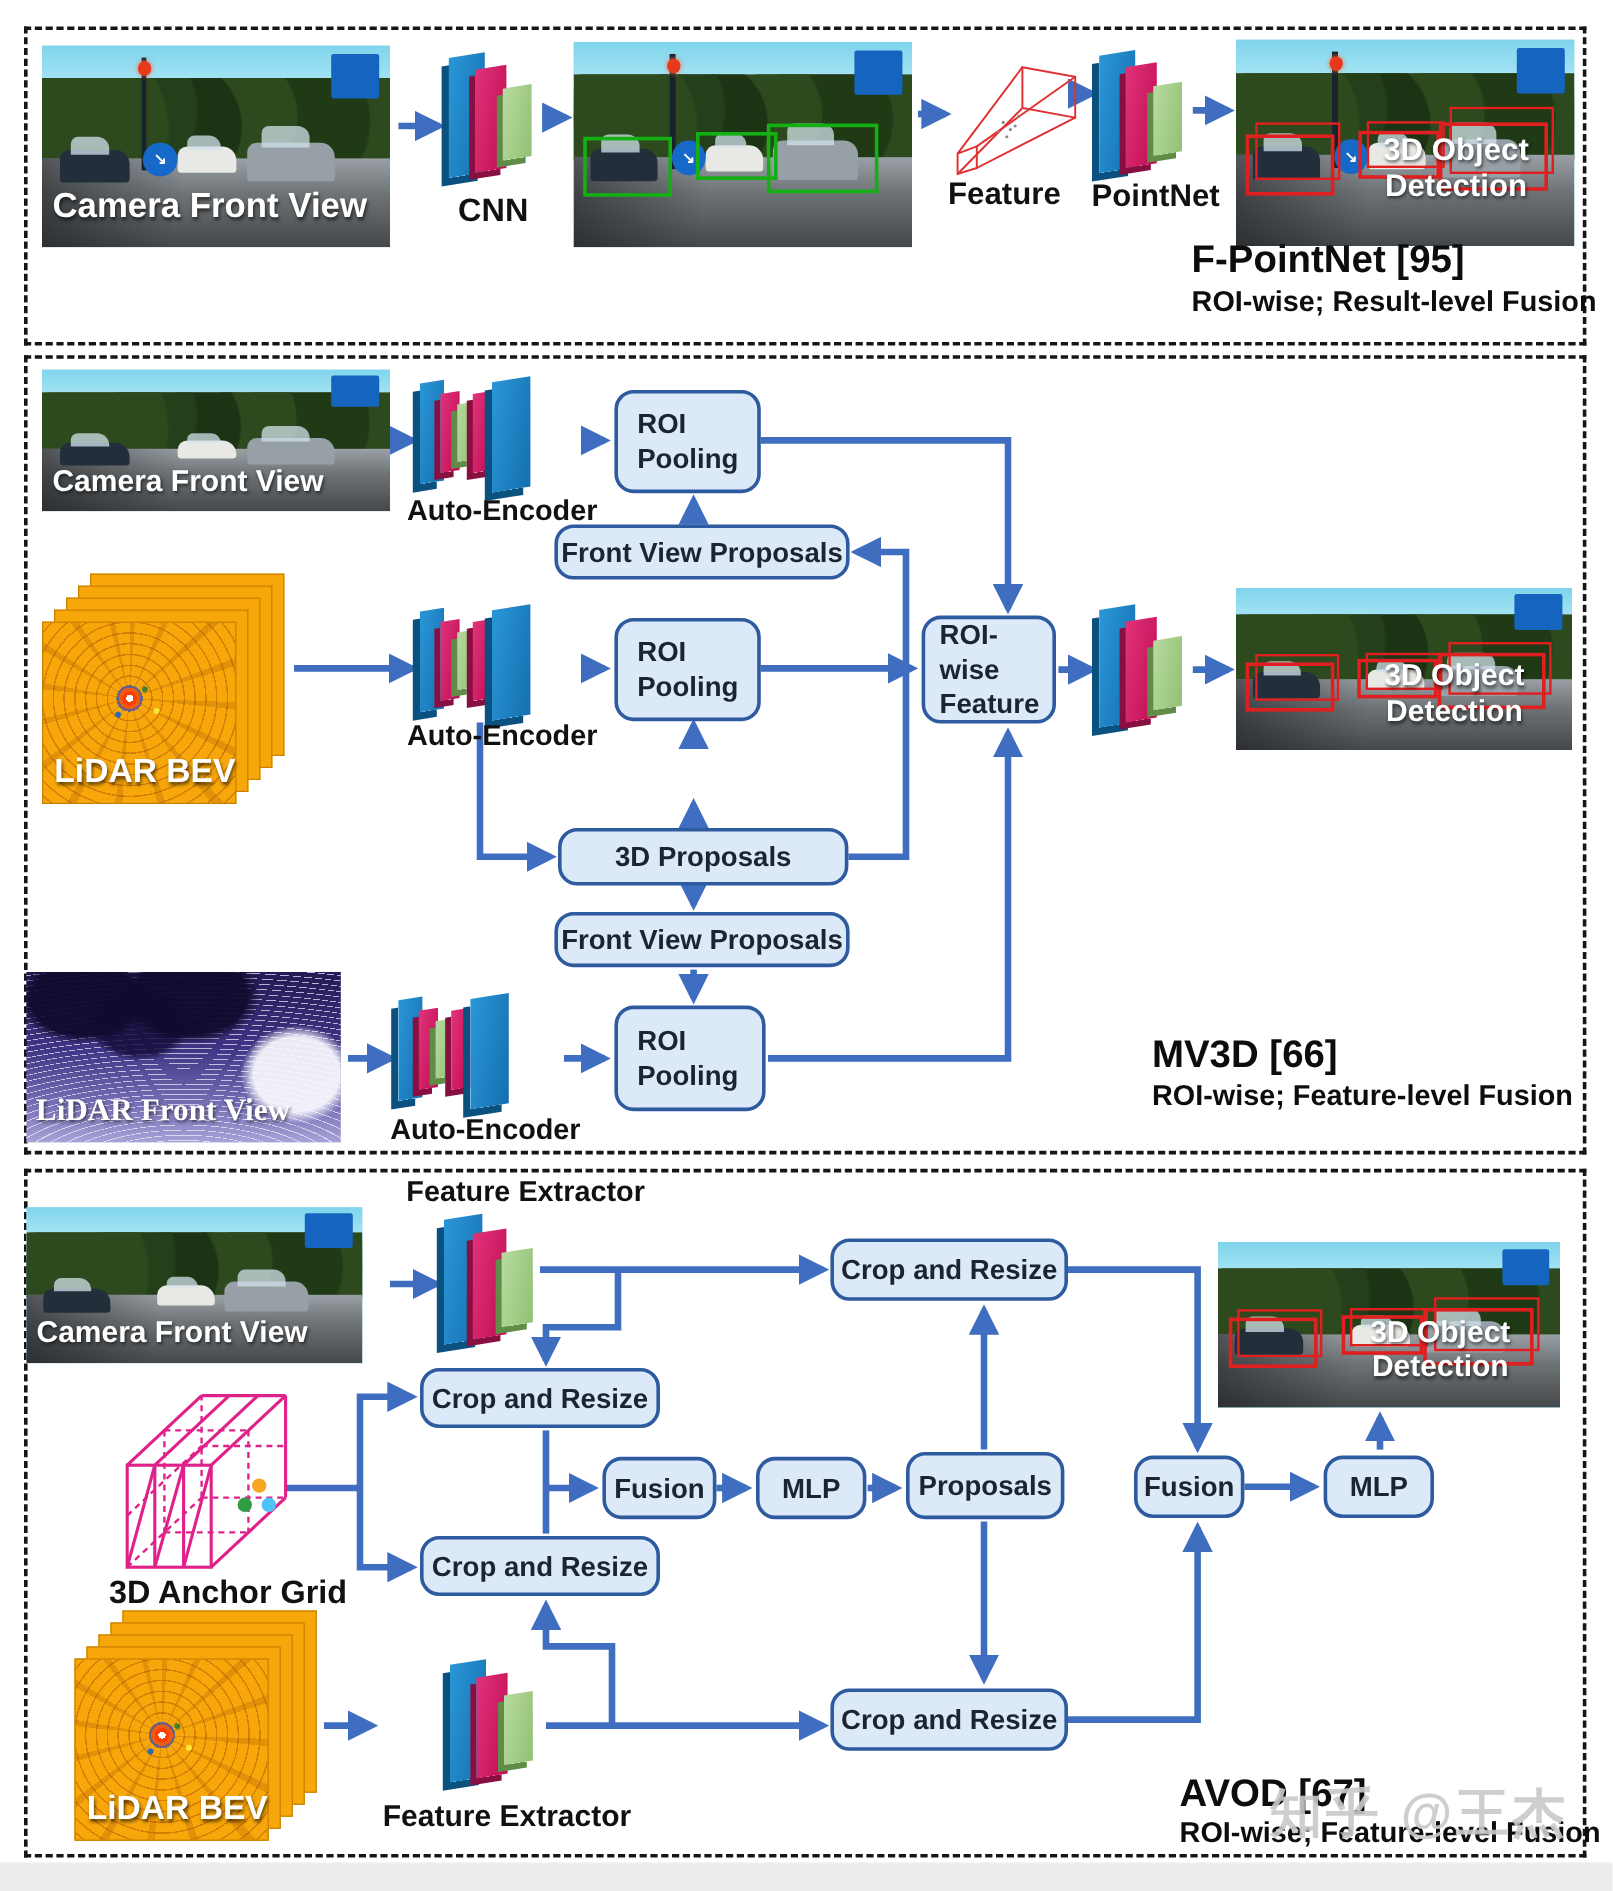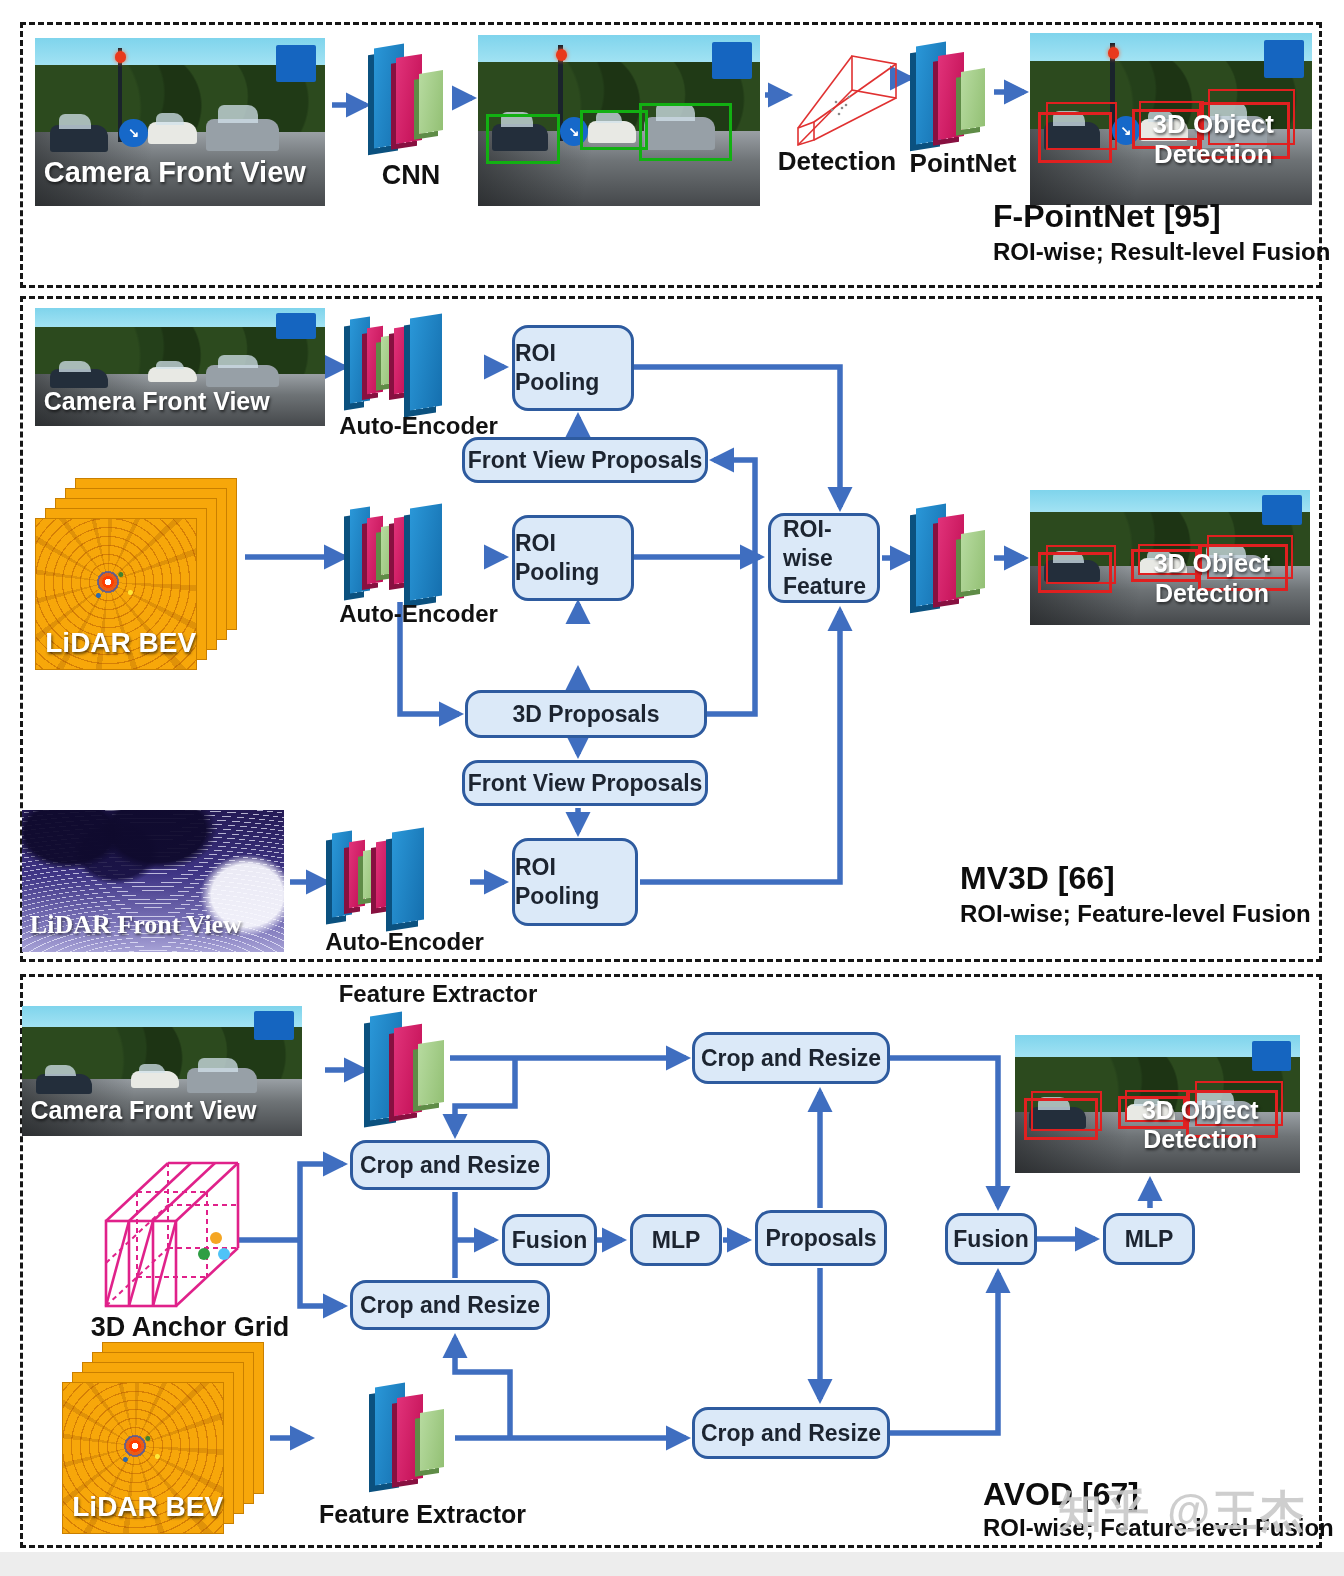--- a/index.html
+++ b/index.html
@@ -4,21 +4,21 @@
 <style>
   html,body{margin:0;padding:0;background:#ffffff;}
   .page{position:relative;width:1344px;height:1576px;background:#fff;
         font-family:"Liberation Sans", sans-serif; overflow:hidden;}
   .panel{position:absolute;border:3px dashed #161616;background:transparent;}
   #arrows{position:absolute;left:0;top:0;z-index:1;}
   
   .node{position:absolute;background:#dbe9f8;border:3px solid #2e5b9f;border-radius:16px;
         display:flex;align-items:center;justify-content:center;text-align:center;
         font-weight:bold;font-size:23px;color:#1c2430;line-height:1.25;z-index:3;box-sizing:border-box;}
-  .node.leftpad{justify-content:flex-start;text-align:left;}
+  .node.leftpad{justify-content:flex-start;text-align:left;padding-left:16px;}
   
   .comp-label{position:absolute;font-weight:bold;color:#111;text-align:center;z-index:3;}
   .algo-title{position:absolute;font-weight:bold;color:#0d0d0d;font-size:32px;z-index:3;}
   .algo-sub{position:absolute;font-weight:bold;color:#0d0d0d;font-size:24px;z-index:3;}
   .watermark{position:absolute;color:#c9c9c9;font-weight:bold;font-size:44px;letter-spacing:3px;z-index:6;opacity:.9;}
   
   .scene{position:absolute;overflow:hidden;z-index:2;background:#9adfef;}
   .sky{position:absolute;left:0;top:0;width:100%;height:34%;background:linear-gradient(#7fd4ec,#c8f2fb);}
   .trees{position:absolute;left:0;top:16%;width:100%;height:42%;
      background:
@@ -201,21 +201,21 @@
     </g>
     <g fill="#8a8a8a">
       <circle cx="44" cy="52" r="1.3"></circle>
         <circle cx="50" cy="58" r="1.3"></circle>
         <circle cx="57" cy="47" r="1.3"></circle>
       <circle cx="47" cy="64" r="1.3"></circle>
         <circle cx="54" cy="55" r="1.3"></circle>
         <circle cx="40" cy="60" r="1.3"></circle>
     </g>
   </svg>
-  <div class="comp-label" style="left:762px;top:146px;width:150px;font-size:26px">Detection</div>
+  <div class="comp-label" style="left:762px;top:146px;width:150px;font-size:26px">Feature</div>
 
   <div class="stack" style="left:916px;top:44px;width:95px;height:112px">
     <i class="slab sb" style="left:0;top:0;width:30px;height:98px"></i>
     <i class="slab sm" style="left:22px;top:10px;width:26px;height:84px"></i>
     <i class="slab sg" style="left:45px;top:26px;width:24px;height:58px"></i>
   </div>
   <div class="comp-label" style="left:898px;top:148px;width:130px;font-size:26px">PointNet</div>
 
   <div class="scene" style="left:1030px;top:33px;width:282px;height:172px">
     <div class="sky"></div>

